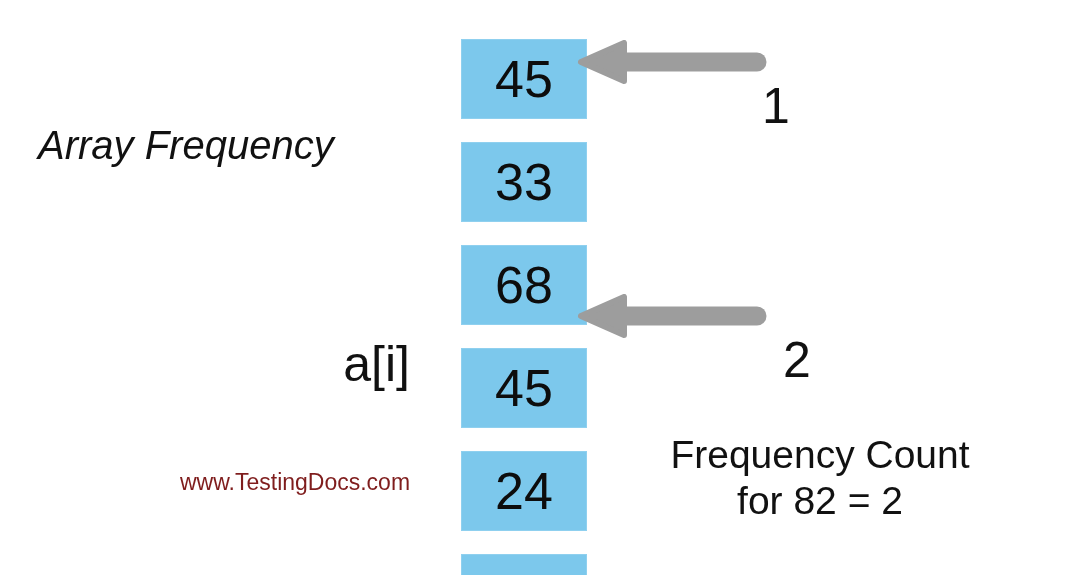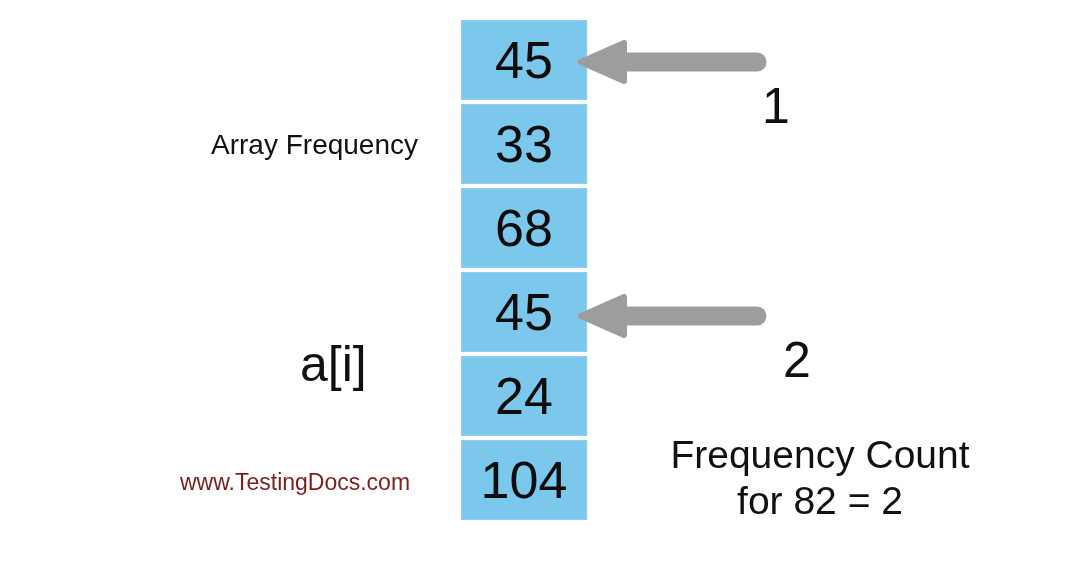--- a/index.html
+++ b/index.html
@@ -8,41 +8,41 @@
     width:1068px;height:575px;
     background:#ffffff;
     font-family:"Liberation Sans", sans-serif;
     color:#111111;
     overflow:hidden;
   }
   .abs{position:absolute;}
 
   .title{
     left:38px;top:122px;width:380px;
-    font-size:28px;line-height:46px;
-    text-align:right;color:#111111;
+    font-size:40px;line-height:46px;
+    text-align:left;color:#111111;font-style:italic;
   }
 
   .array-col{
     left:461px;top:20px;width:126px;
     display:flex;flex-direction:column;gap:4px;
   }
   .cell{
     height:80px;
     background:#7cc8ec;
     border:1px solid #8fd0ef;
     box-sizing:border-box;
     display:flex;align-items:center;justify-content:center;
-    font-size:52px;color:#0d0d0d;
+    font-size:52px;color:#0d0d0d;margin-top:19px;
   }
 
   .array-label{
     left:300px;top:336px;width:110px;
     font-size:50px;line-height:56px;
-    color:#111111;
+    text-align:right;color:#111111;
   }
 
   .watermark{
     left:180px;top:470px;width:224px;
     font-size:23px;line-height:24px;
     text-align:center;color:#7f1d1d;
   }
 
   .arrow{left:577px;width:200px;height:44px;}
   .arrow1{top:40px;}

